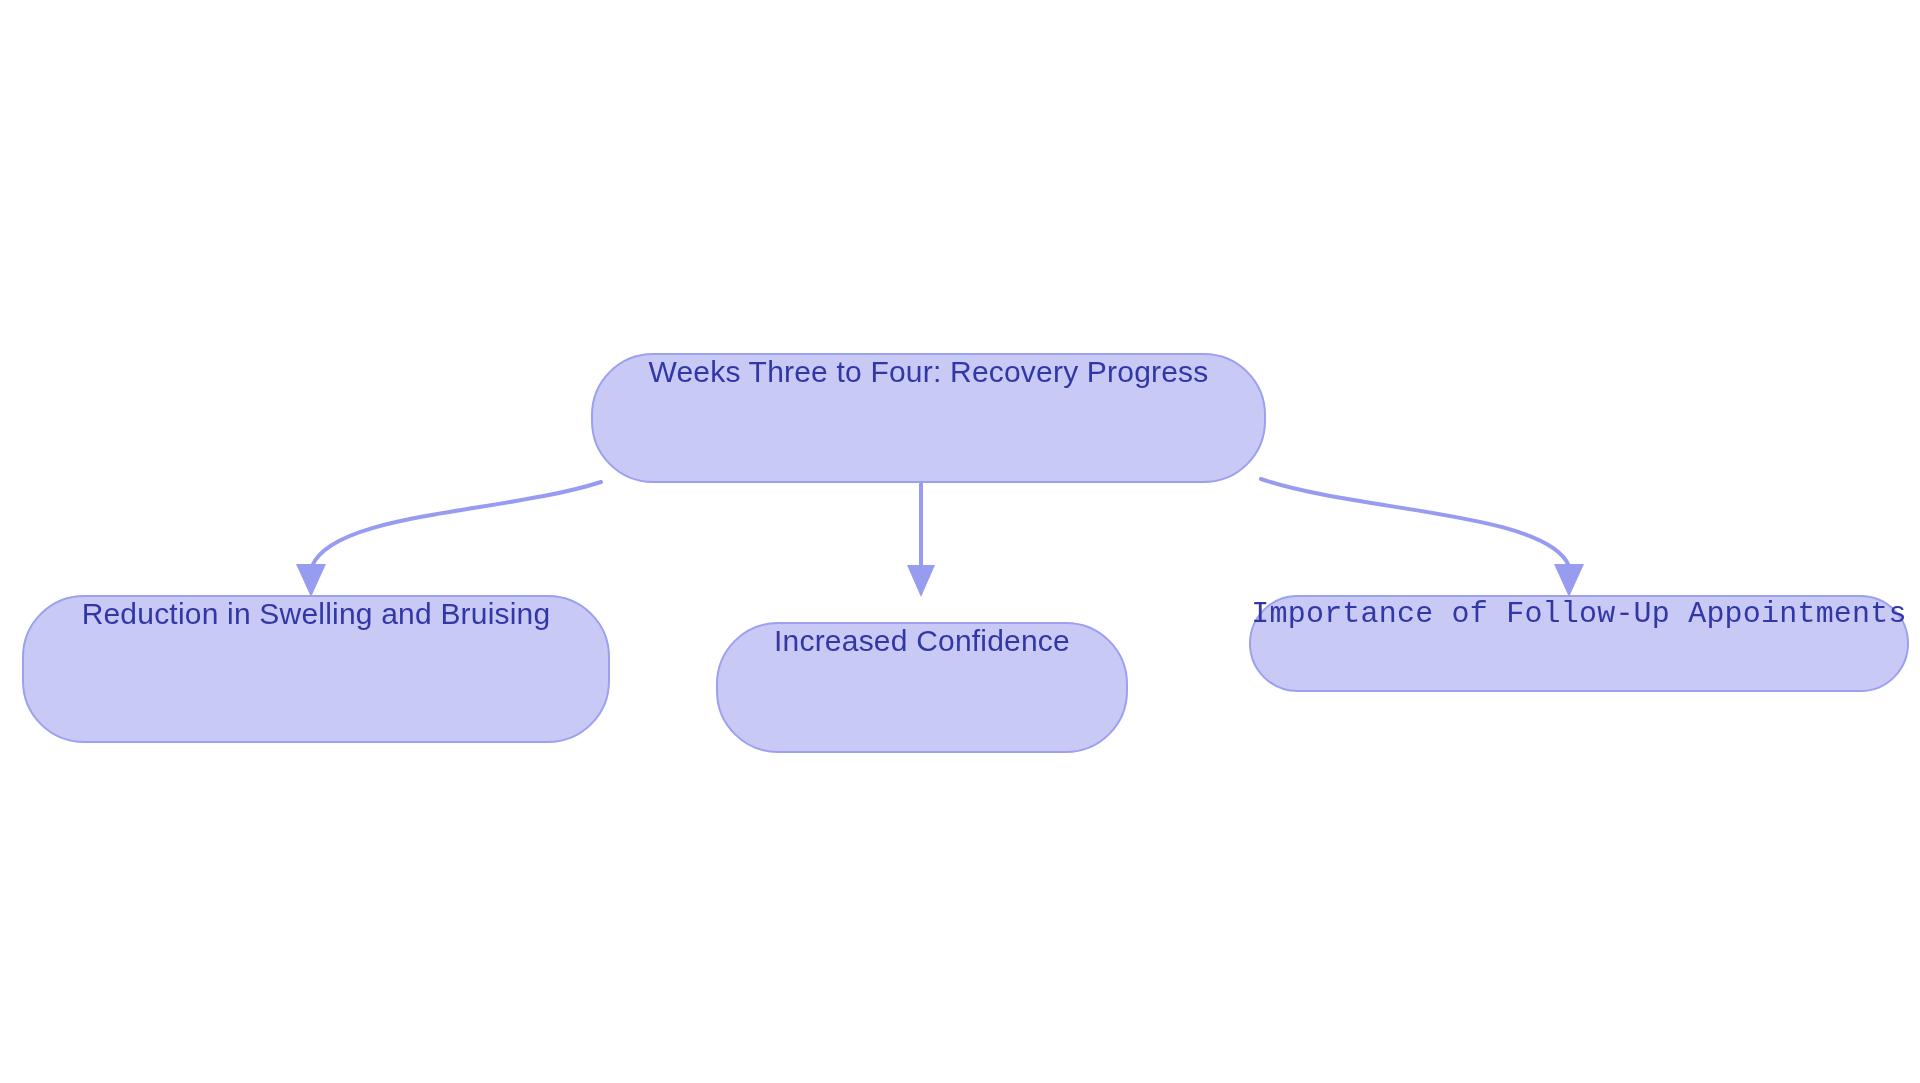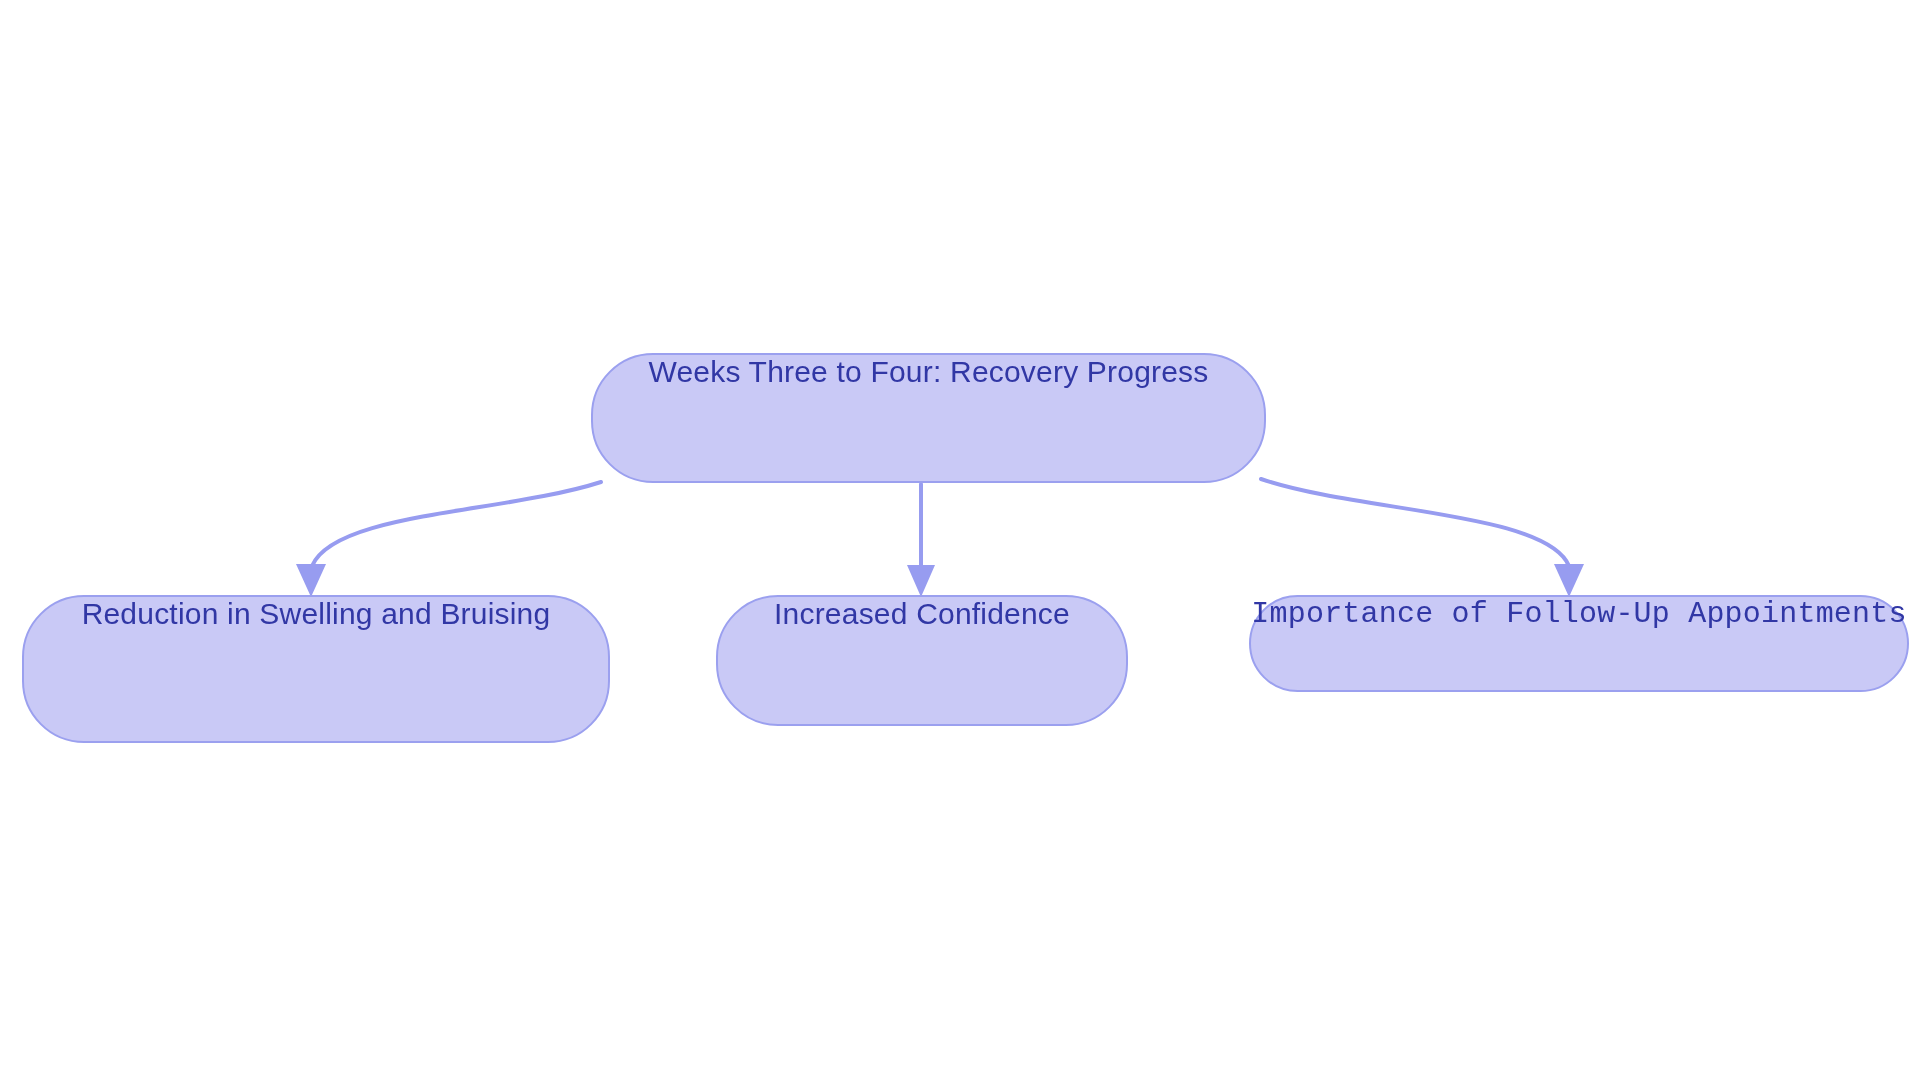--- a/index.html
+++ b/index.html
@@ -33,21 +33,21 @@
     align-items: flex-start;
     justify-content: center;
     text-align: center;
     color: var(--text-color, #3137a5);
     font-size: 30px;
     letter-spacing: 0.2px;
     white-space: nowrap;
   }
   .node-root   { left: 591px;  top: 353px; width: 675px; height: 130px; }
   .node-left   { left: 22px;   top: 595px; width: 588px; height: 148px; }
-  .node-middle { left: 716px;  top: 595px; width: 412px; height: 131px; }
+  .node-middle { left: 716px;  top: 622px; width: 412px; height: 131px; }
   .node-right  { left: 1249px; top: 595px; width: 660px; height: 97px; font-family: Liberation Mono, monospace; }
 </style>
 </head>
 <body>
 
 <div class="canvas">
 
   <svg class="edges" viewBox="0 0 1920 1083" xmlns="http://www.w3.org/2000/svg">
 
     <g>

